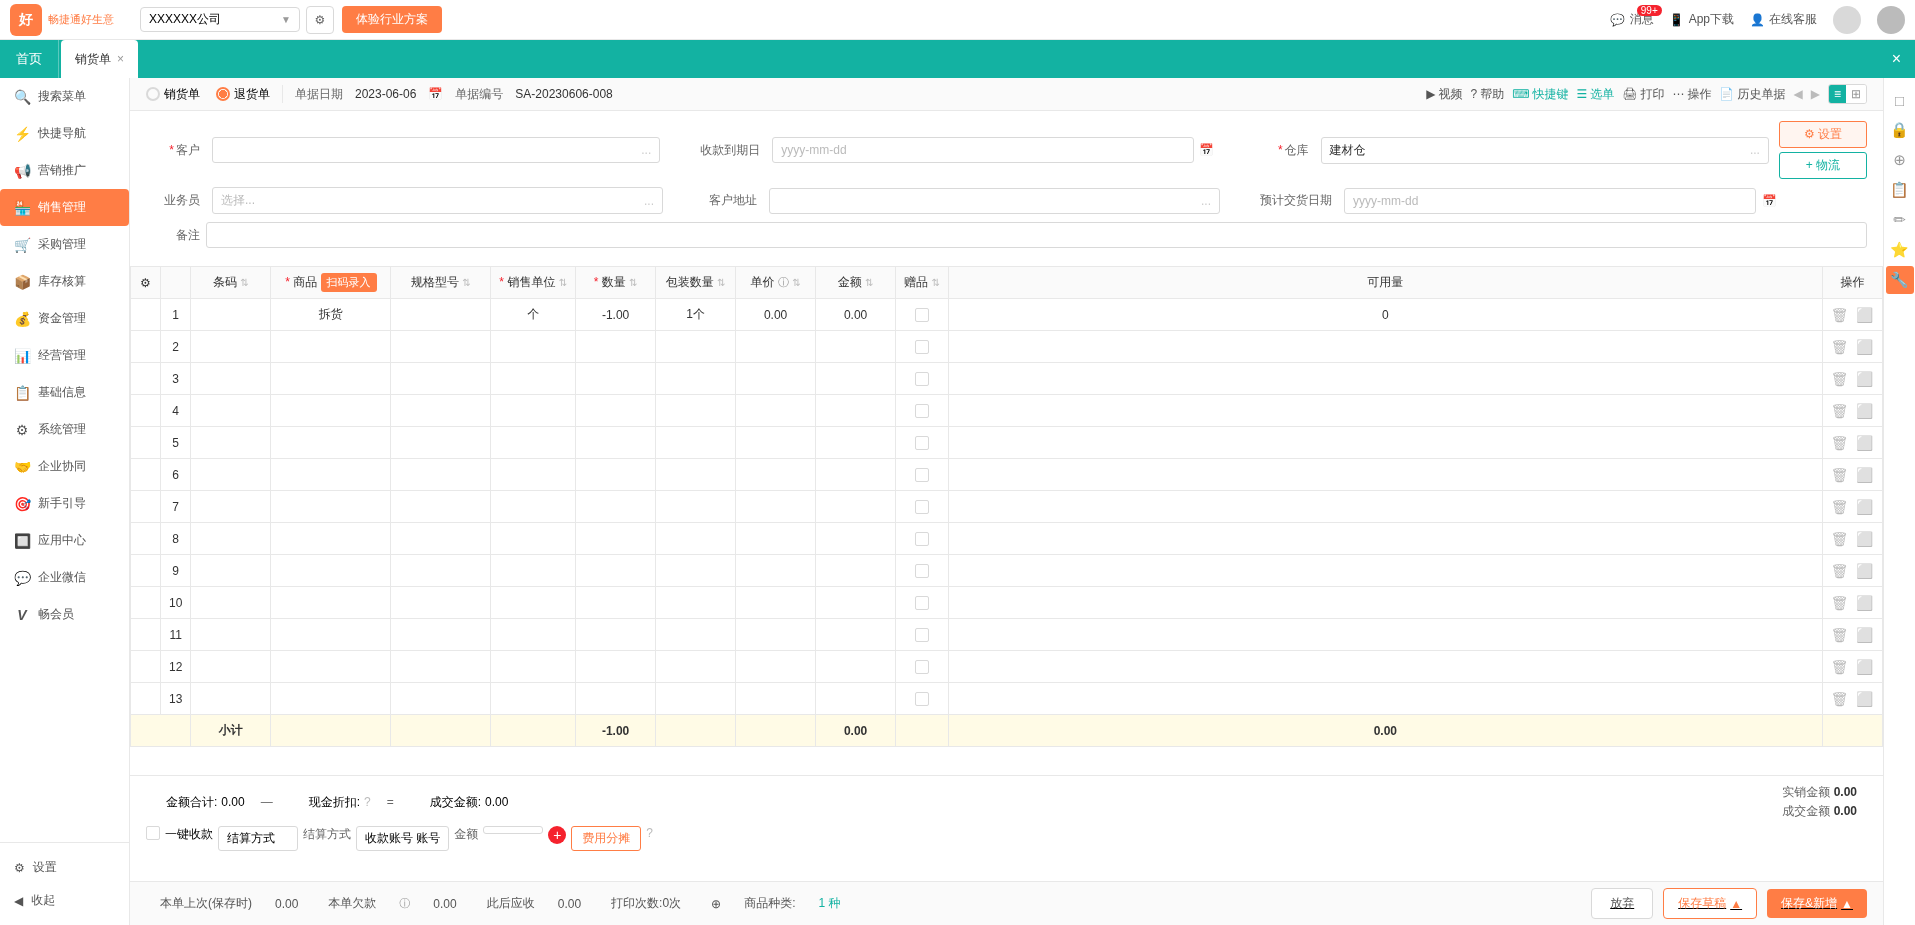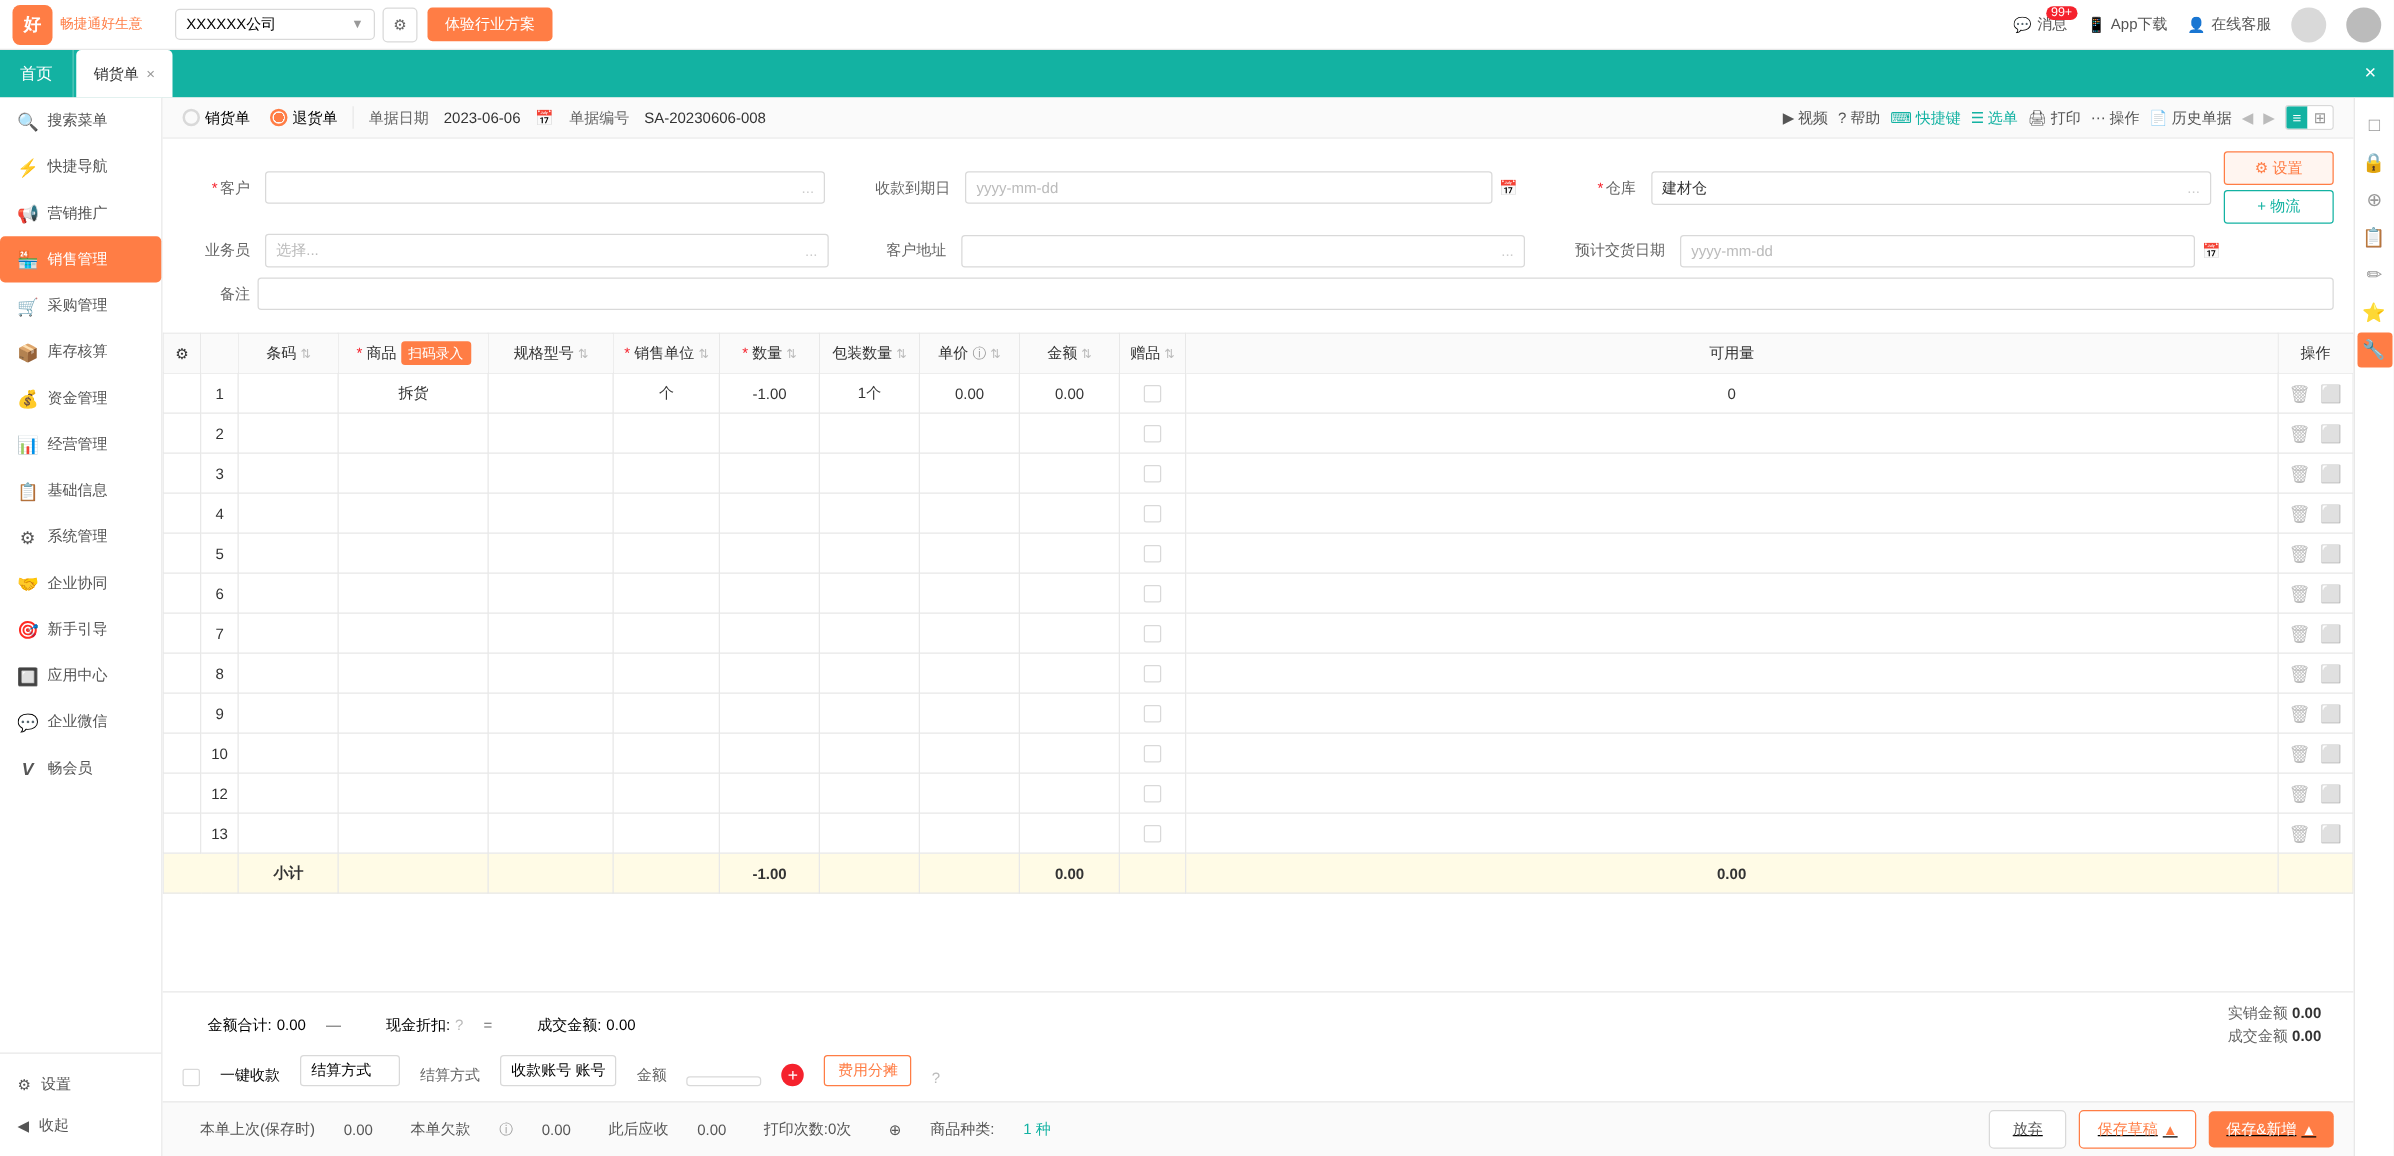--- a/index.html
+++ b/index.html
@@ -87,21 +87,21 @@
     .action-icon { color: #bbb; cursor: pointer; font-size: 14px; }
     .subtotal-row td { background: #fffbe6; font-weight: bold; }
     .info-icon { color: #999; font-size: 11px; }
 
     
     .bottom-bar { background: #fff; padding: 8px 16px; border-top: 1px solid #e8e8e8; flex-shrink: 0; }
     .total-row { display: flex; align-items: center; gap: 16px; margin-bottom: 6px; }
     .total-item { display: flex; align-items: center; gap: 4px; margin-left: 20px; }
     .minus-sign { color: #666; }
     .equals-sign { color: #666; }
-    .payment-row { display: flex; align-items: flex-end; gap: 16px; margin-bottom: 4px; }
+    .payment-row { display: flex; align-items: flex-start; gap: 5px; margin-bottom: 22px; }
     .checkbox-sm { width: 14px; height: 14px; border: 1px solid #d9d9d9; border-radius: 2px; }
     .select-field { border: 1px solid #d9d9d9; border-radius: 3px; padding: 3px 8px; min-width: 80px; background: #fff; }
     .input-field { border: 1px solid #d9d9d9; border-radius: 3px; padding: 3px 8px; min-width: 60px; background: #fff; }
     .add-btn { background: #f5222d; color: #fff; border: none; border-radius: 50%; width: 18px; height: 18px; cursor: pointer; font-size: 14px; display: flex; align-items: center; justify-content: center; }
     .expense-btn { border: 1px solid #ff7d45; color: #ff7d45; background: #fff; border-radius: 3px; padding: 3px 10px; cursor: pointer; }
     .question-icon { color: #bbb; cursor: pointer; }
     .product-count { color: #13b2a2; cursor: pointer; }
 
     
     .footer-bar { height: 44px; background: #fafafa; border-top: 1px solid #e8e8e8; display: flex; align-items: center; padding: 0 16px; flex-shrink: 0; gap: 16px; }
@@ -622,20 +622,44 @@
       <td>
         <div class="action-icons">
           <span class="action-icon">🗑</span>
           <span class="action-icon">⬜</span>
         </div>
       </td>
     </tr>
             <tr>
       <td></td>
       <td class="row-num">10</td>
+      <td></td>
+      <td></td>
+      <td></td>
+      <td></td>
+      <td class=""></td>
+      <td></td>
+      <td></td>
+      <td></td>
+      <td>
+                <div class="checkbox-cell">
+                  <div class="cell-checkbox"></div>
+                </div>
+              </td>
+      <td></td>
+      <td>
+        <div class="action-icons">
+          <span class="action-icon">🗑</span>
+          <span class="action-icon">⬜</span>
+        </div>
+      </td>
+    </tr>
+            <tr>
+      <td></td>
+      <td class="row-num">11</td>
       <td></td>
       <td></td>
       <td></td>
       <td></td>
       <td class=""></td>
       <td></td>
       <td></td>
       <td></td>
       <td>
                 <div class="checkbox-cell">

